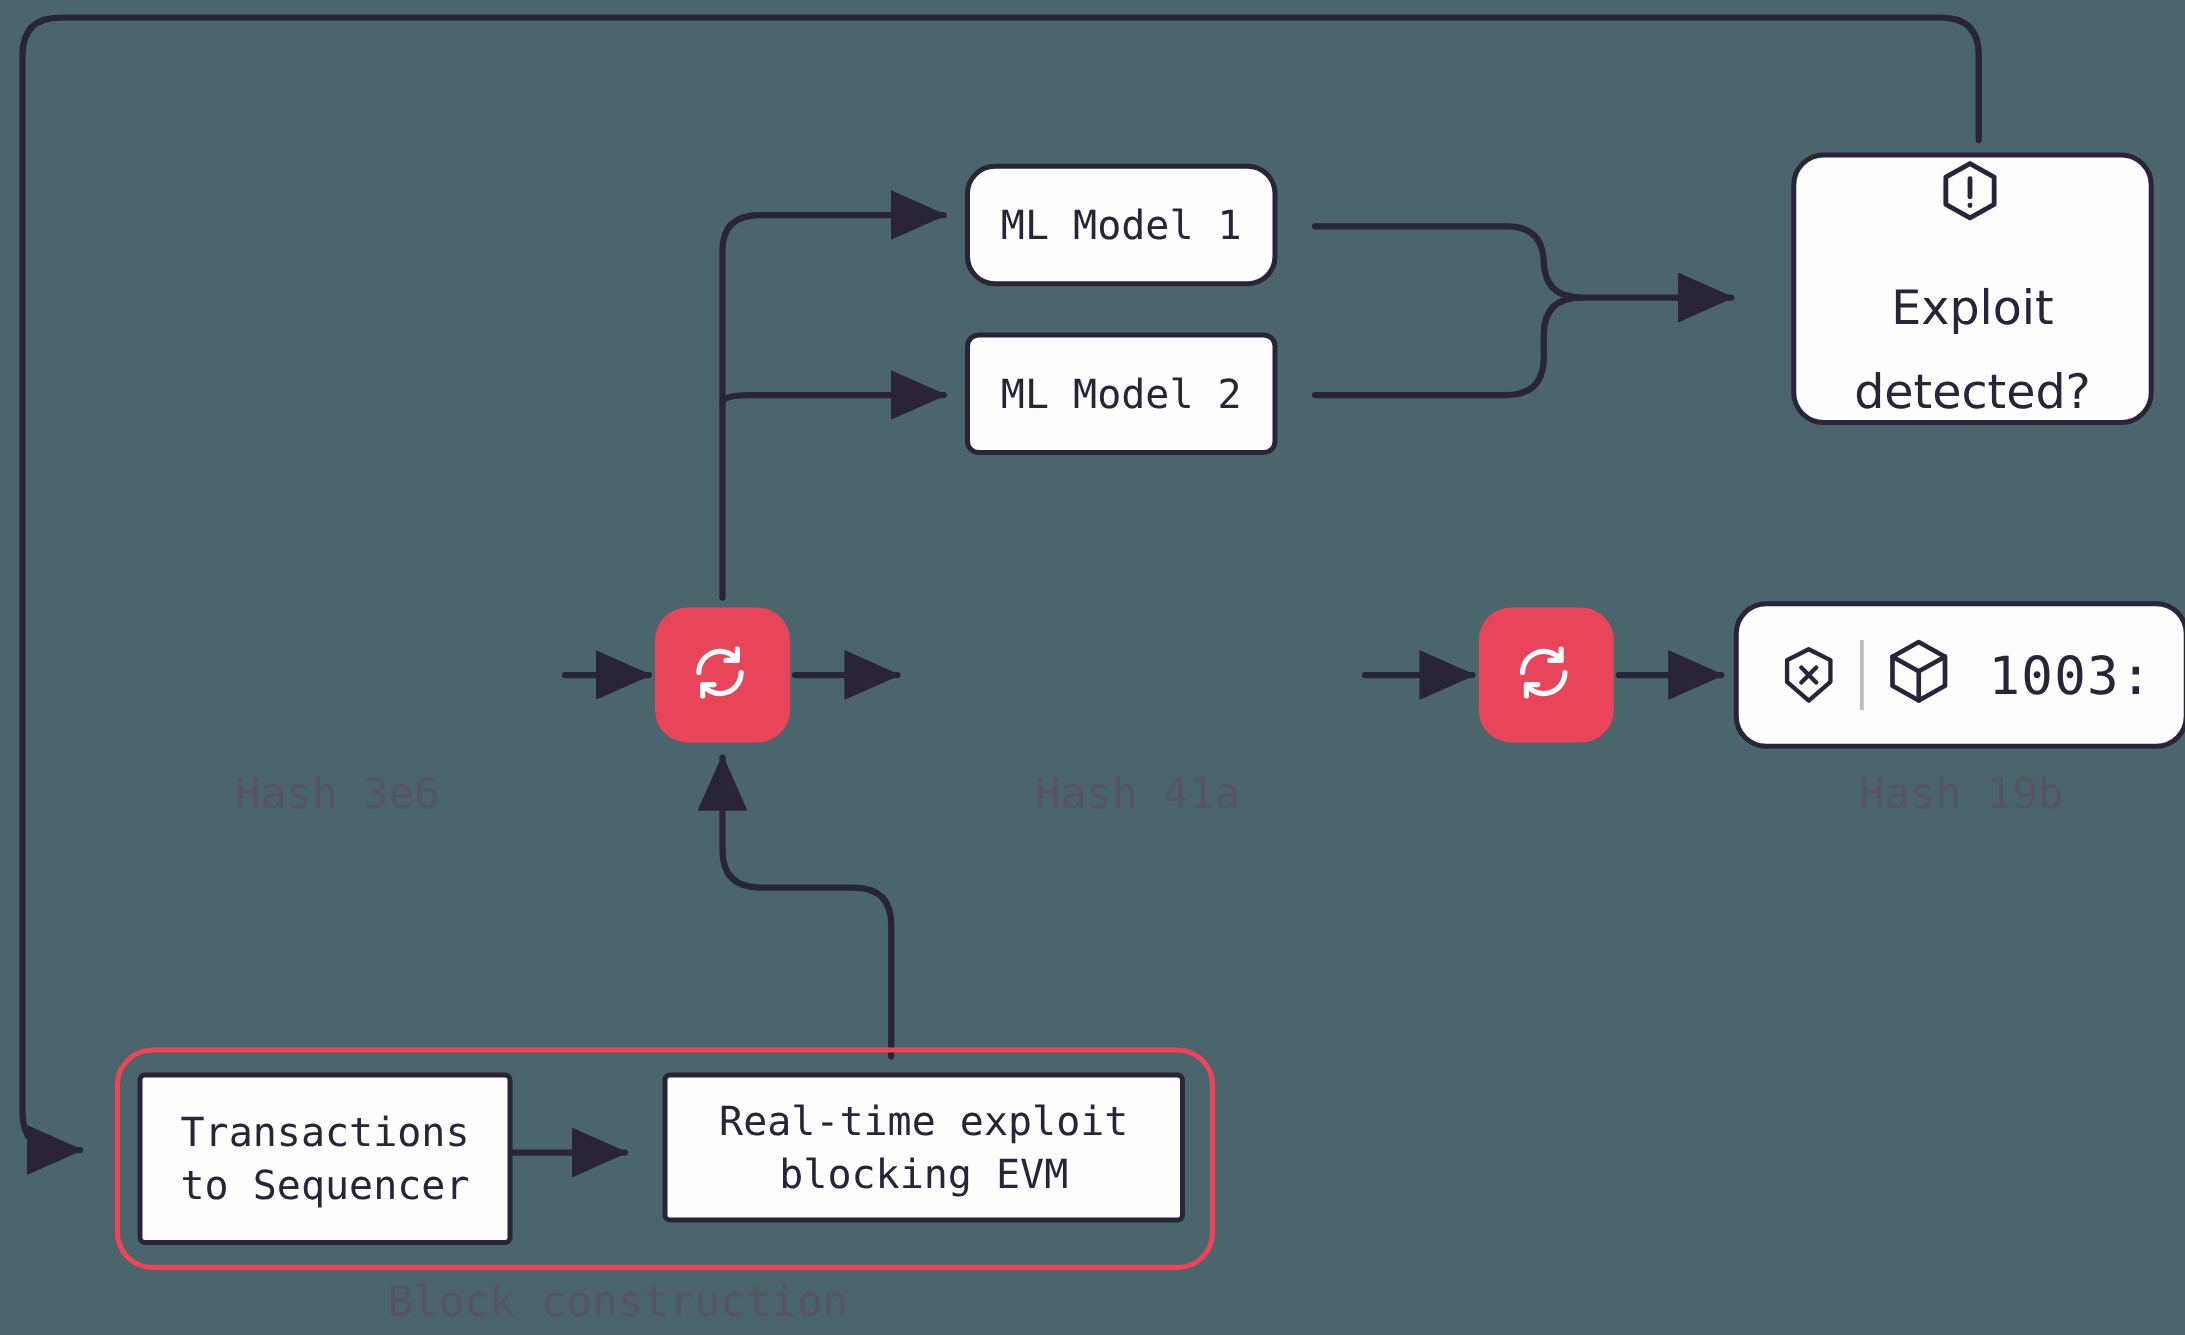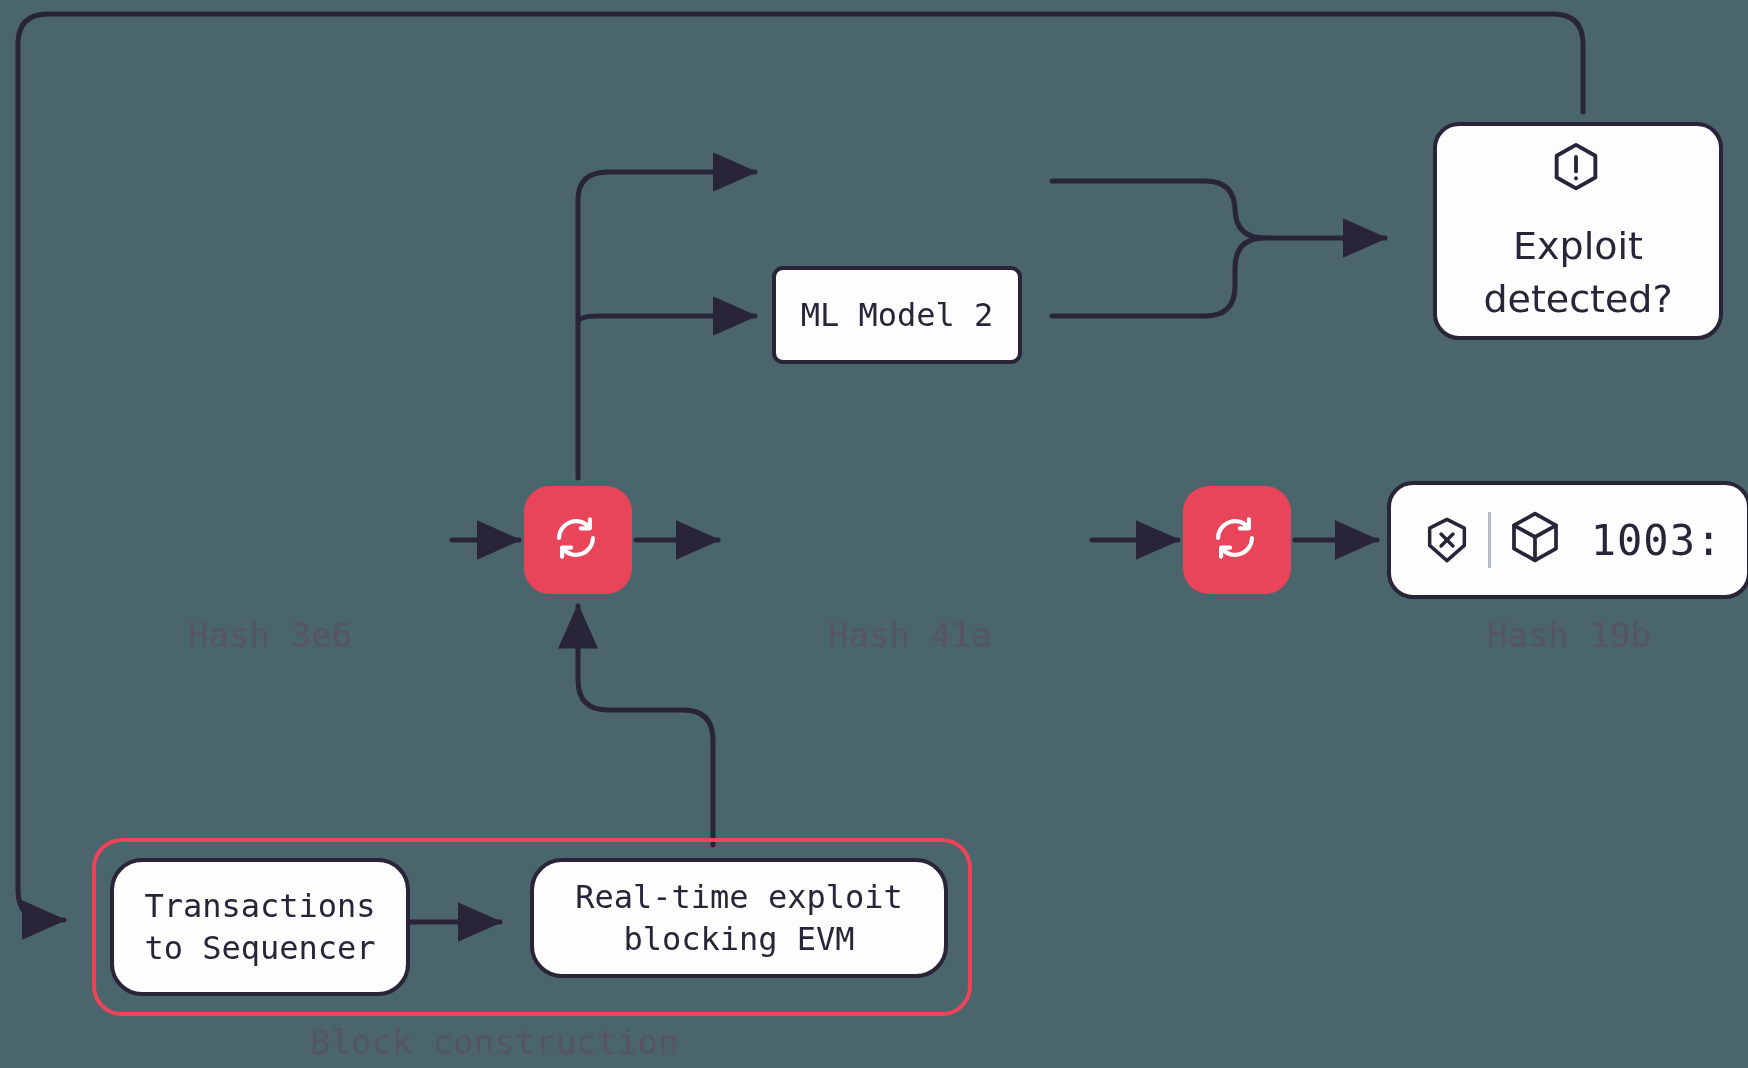--- a/index.html
+++ b/index.html
@@ -83,21 +83,21 @@
     font-size: 32px;
     font-family: "DejaVu Sans Mono", monospace;
     border-radius: 24px;
     letter-spacing: 0px;
   }
   .exploit-node {
     width: 290px;
     height: 218px;
     border-radius: 26px;
     flex-direction: column;
-    gap: 8px;
+    gap: 22px;
     align-items: center;
   }
   .exploit-text {
     font-family: "DejaVu Sans", sans-serif;
     font-size: 38px;
     line-height: 1.18;
     text-align: center;
     color: #2a2438;
   }
   .alert-icon {
@@ -121,21 +121,21 @@
     border: 4px solid #f0435a;
     border-radius: 30px;
     box-sizing: border-box;
   }
   .txt-node {
     font-family: "DejaVu Sans Mono", monospace;
     font-size: 32px;
     line-height: 1.32;
     text-align: center;
     white-space: pre-line;
-    border-radius: 32px;
+    border-radius: 6px;
   }
   .group-caption {
     position: absolute;
     font-family: "DejaVu Sans Mono", monospace;
     font-size: 34px;
     color: #5c4f5e;
     opacity: 0.72;
     white-space: nowrap;
   }
 </style>
@@ -215,20 +215,23 @@
           <path d="M24 4 L42 14 L42 34 L24 44 L6 34 L6 14 Z"></path>
           <path d="M6 14 L24 24 L42 14"></path>
           <path d="M24 24 L24 44"></path>
         </svg>
       </span>
       <span class="block-num">1003:</span>
     </div>
   </div>
   <div class="hash-label" style="left:1387px; top:615px; width:364px;">Hash 19b</div>
 
+  <div class="node ml-node" style="left:772px; top:131px;">
+    <span>ML Model 1</span>
+  </div>
   <div class="node ml-node" style="left:772px; top:266px;border-radius:11px;">
     <span>ML Model 2</span>
   </div>
 
   <div class="node exploit-node" style="left:1433px; top:122px;">
     <span class="alert-icon">
       <svg viewBox="0 0 48 48" width="58" height="58" fill="none" stroke="#2a2438" stroke-width="3.2" stroke-linecap="round" stroke-linejoin="round">
         <path d="M24 4 L40 13 L40 31 L24 40 L8 31 L8 13 Z"></path>
         <path d="M24 14 L24 26"></path>
         <path d="M24 31.5 L24 31.8"></path>

